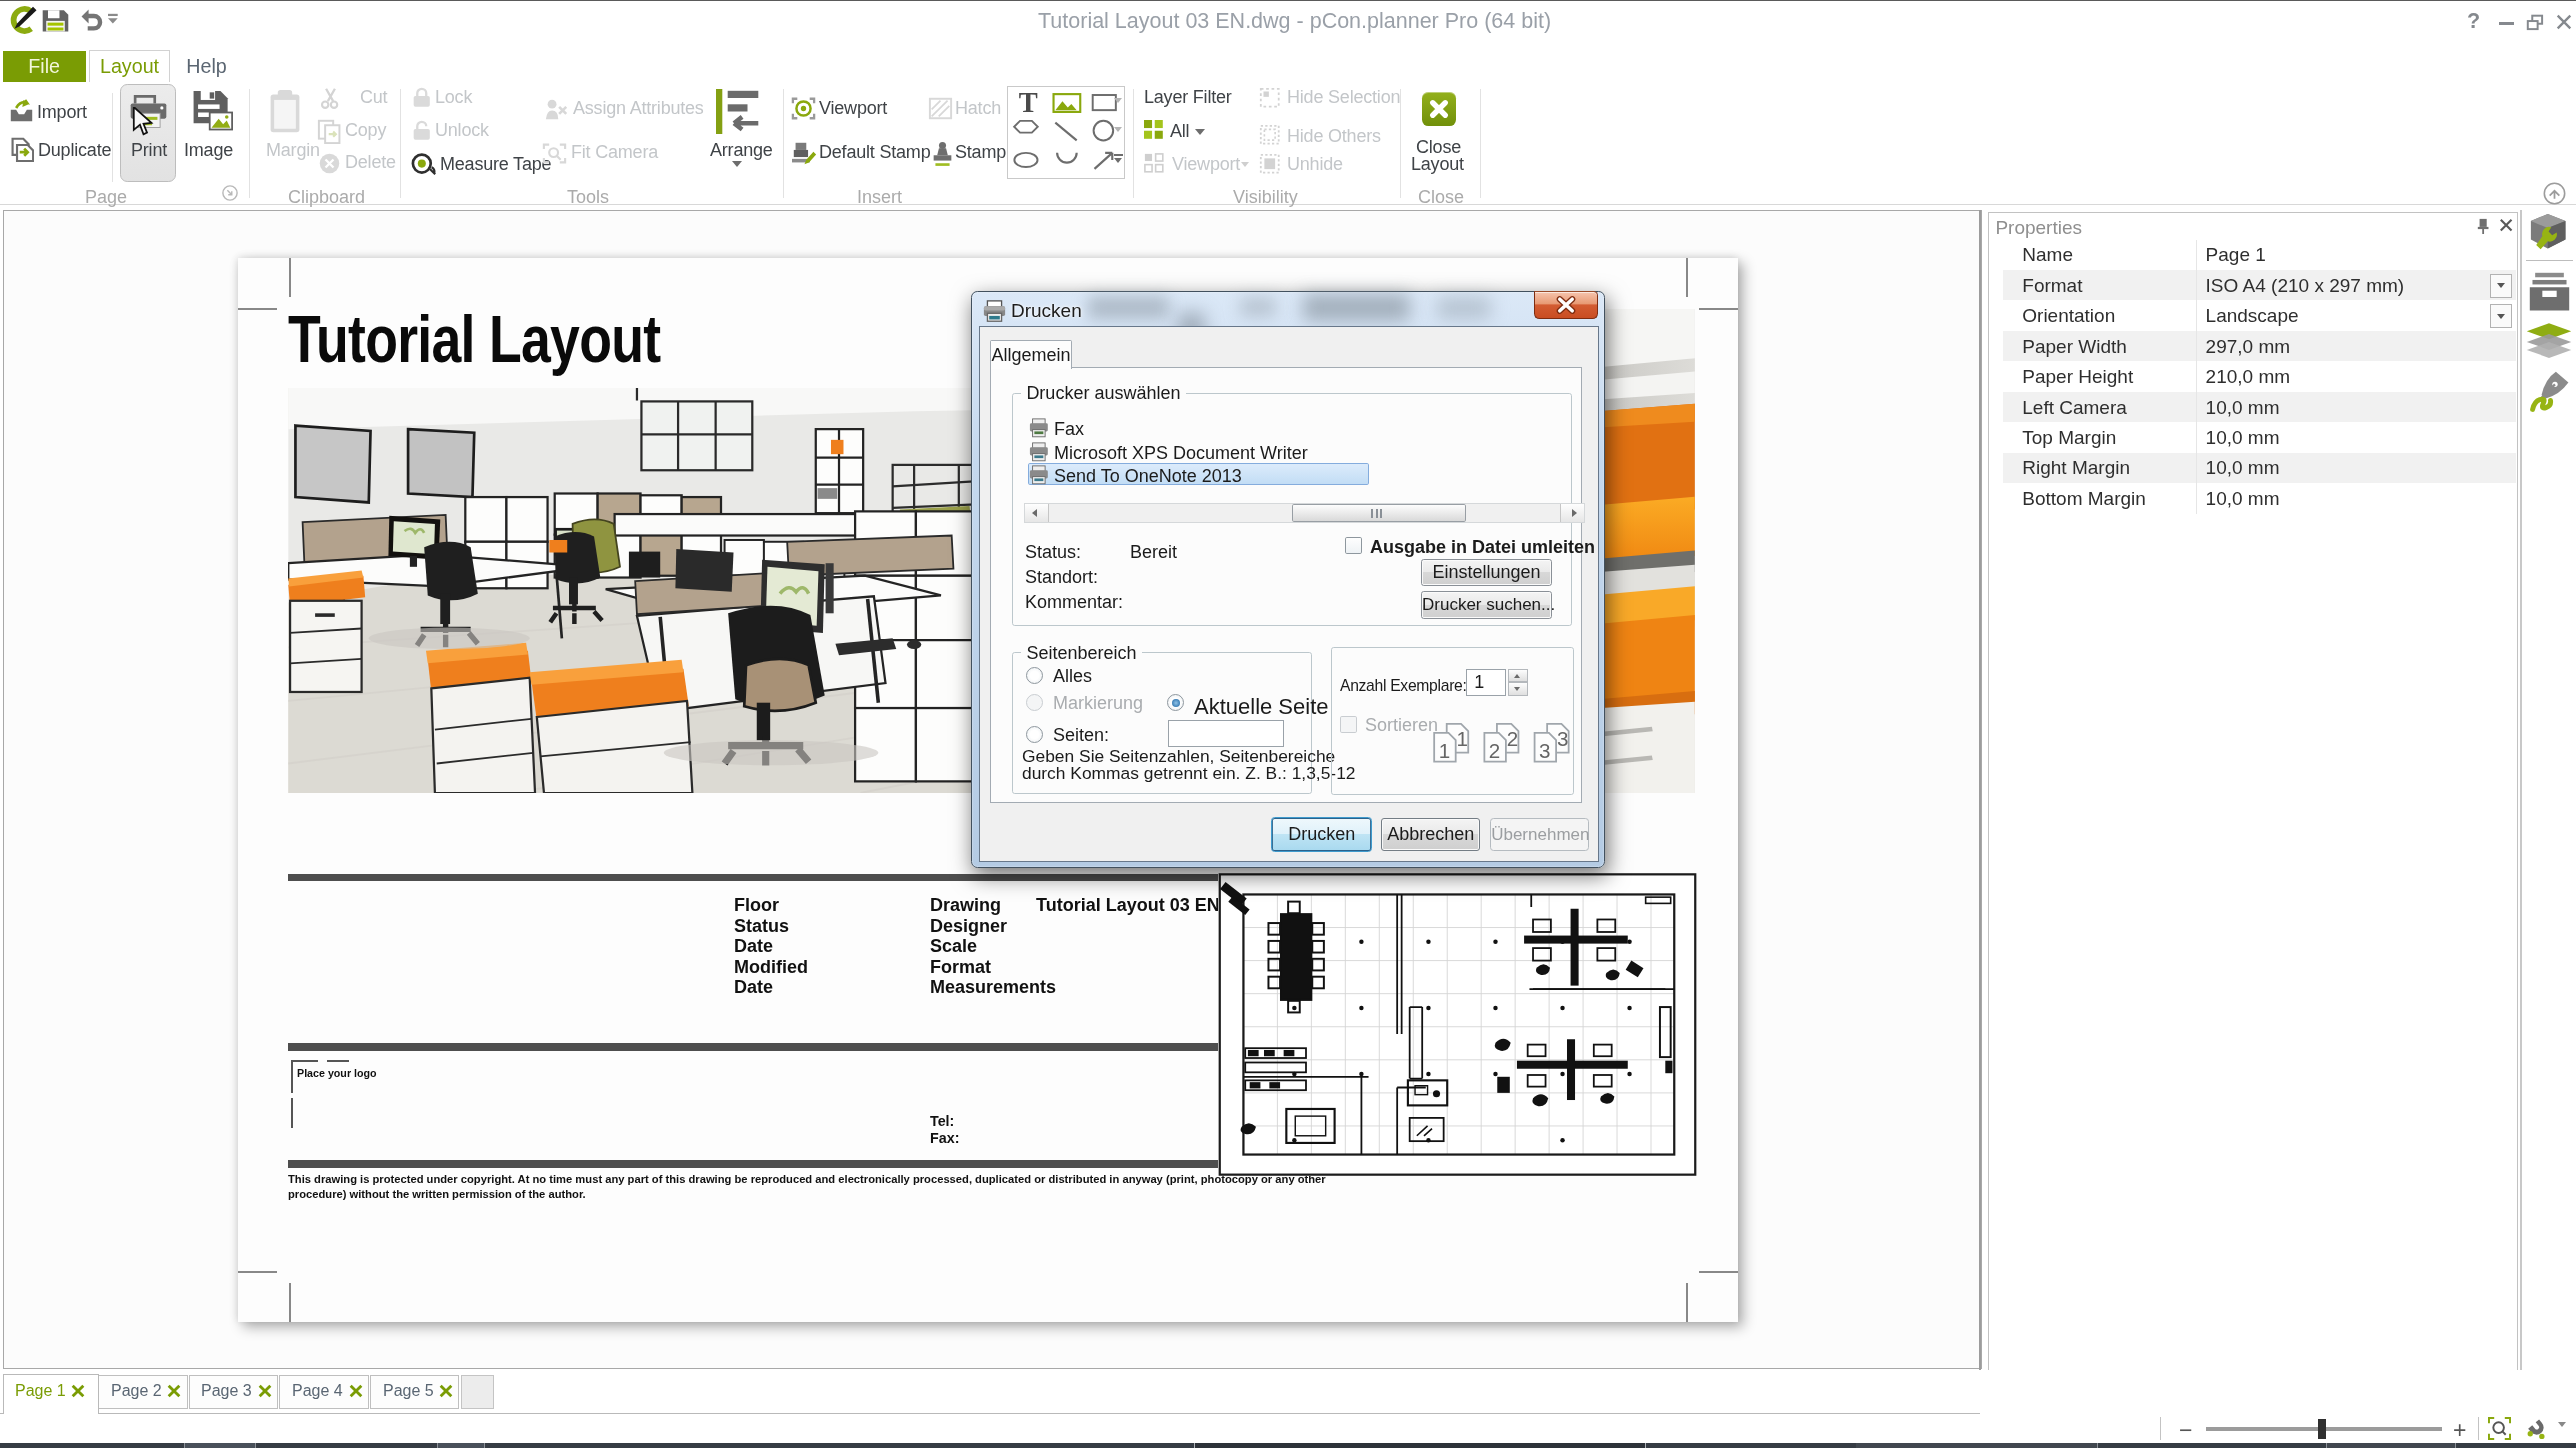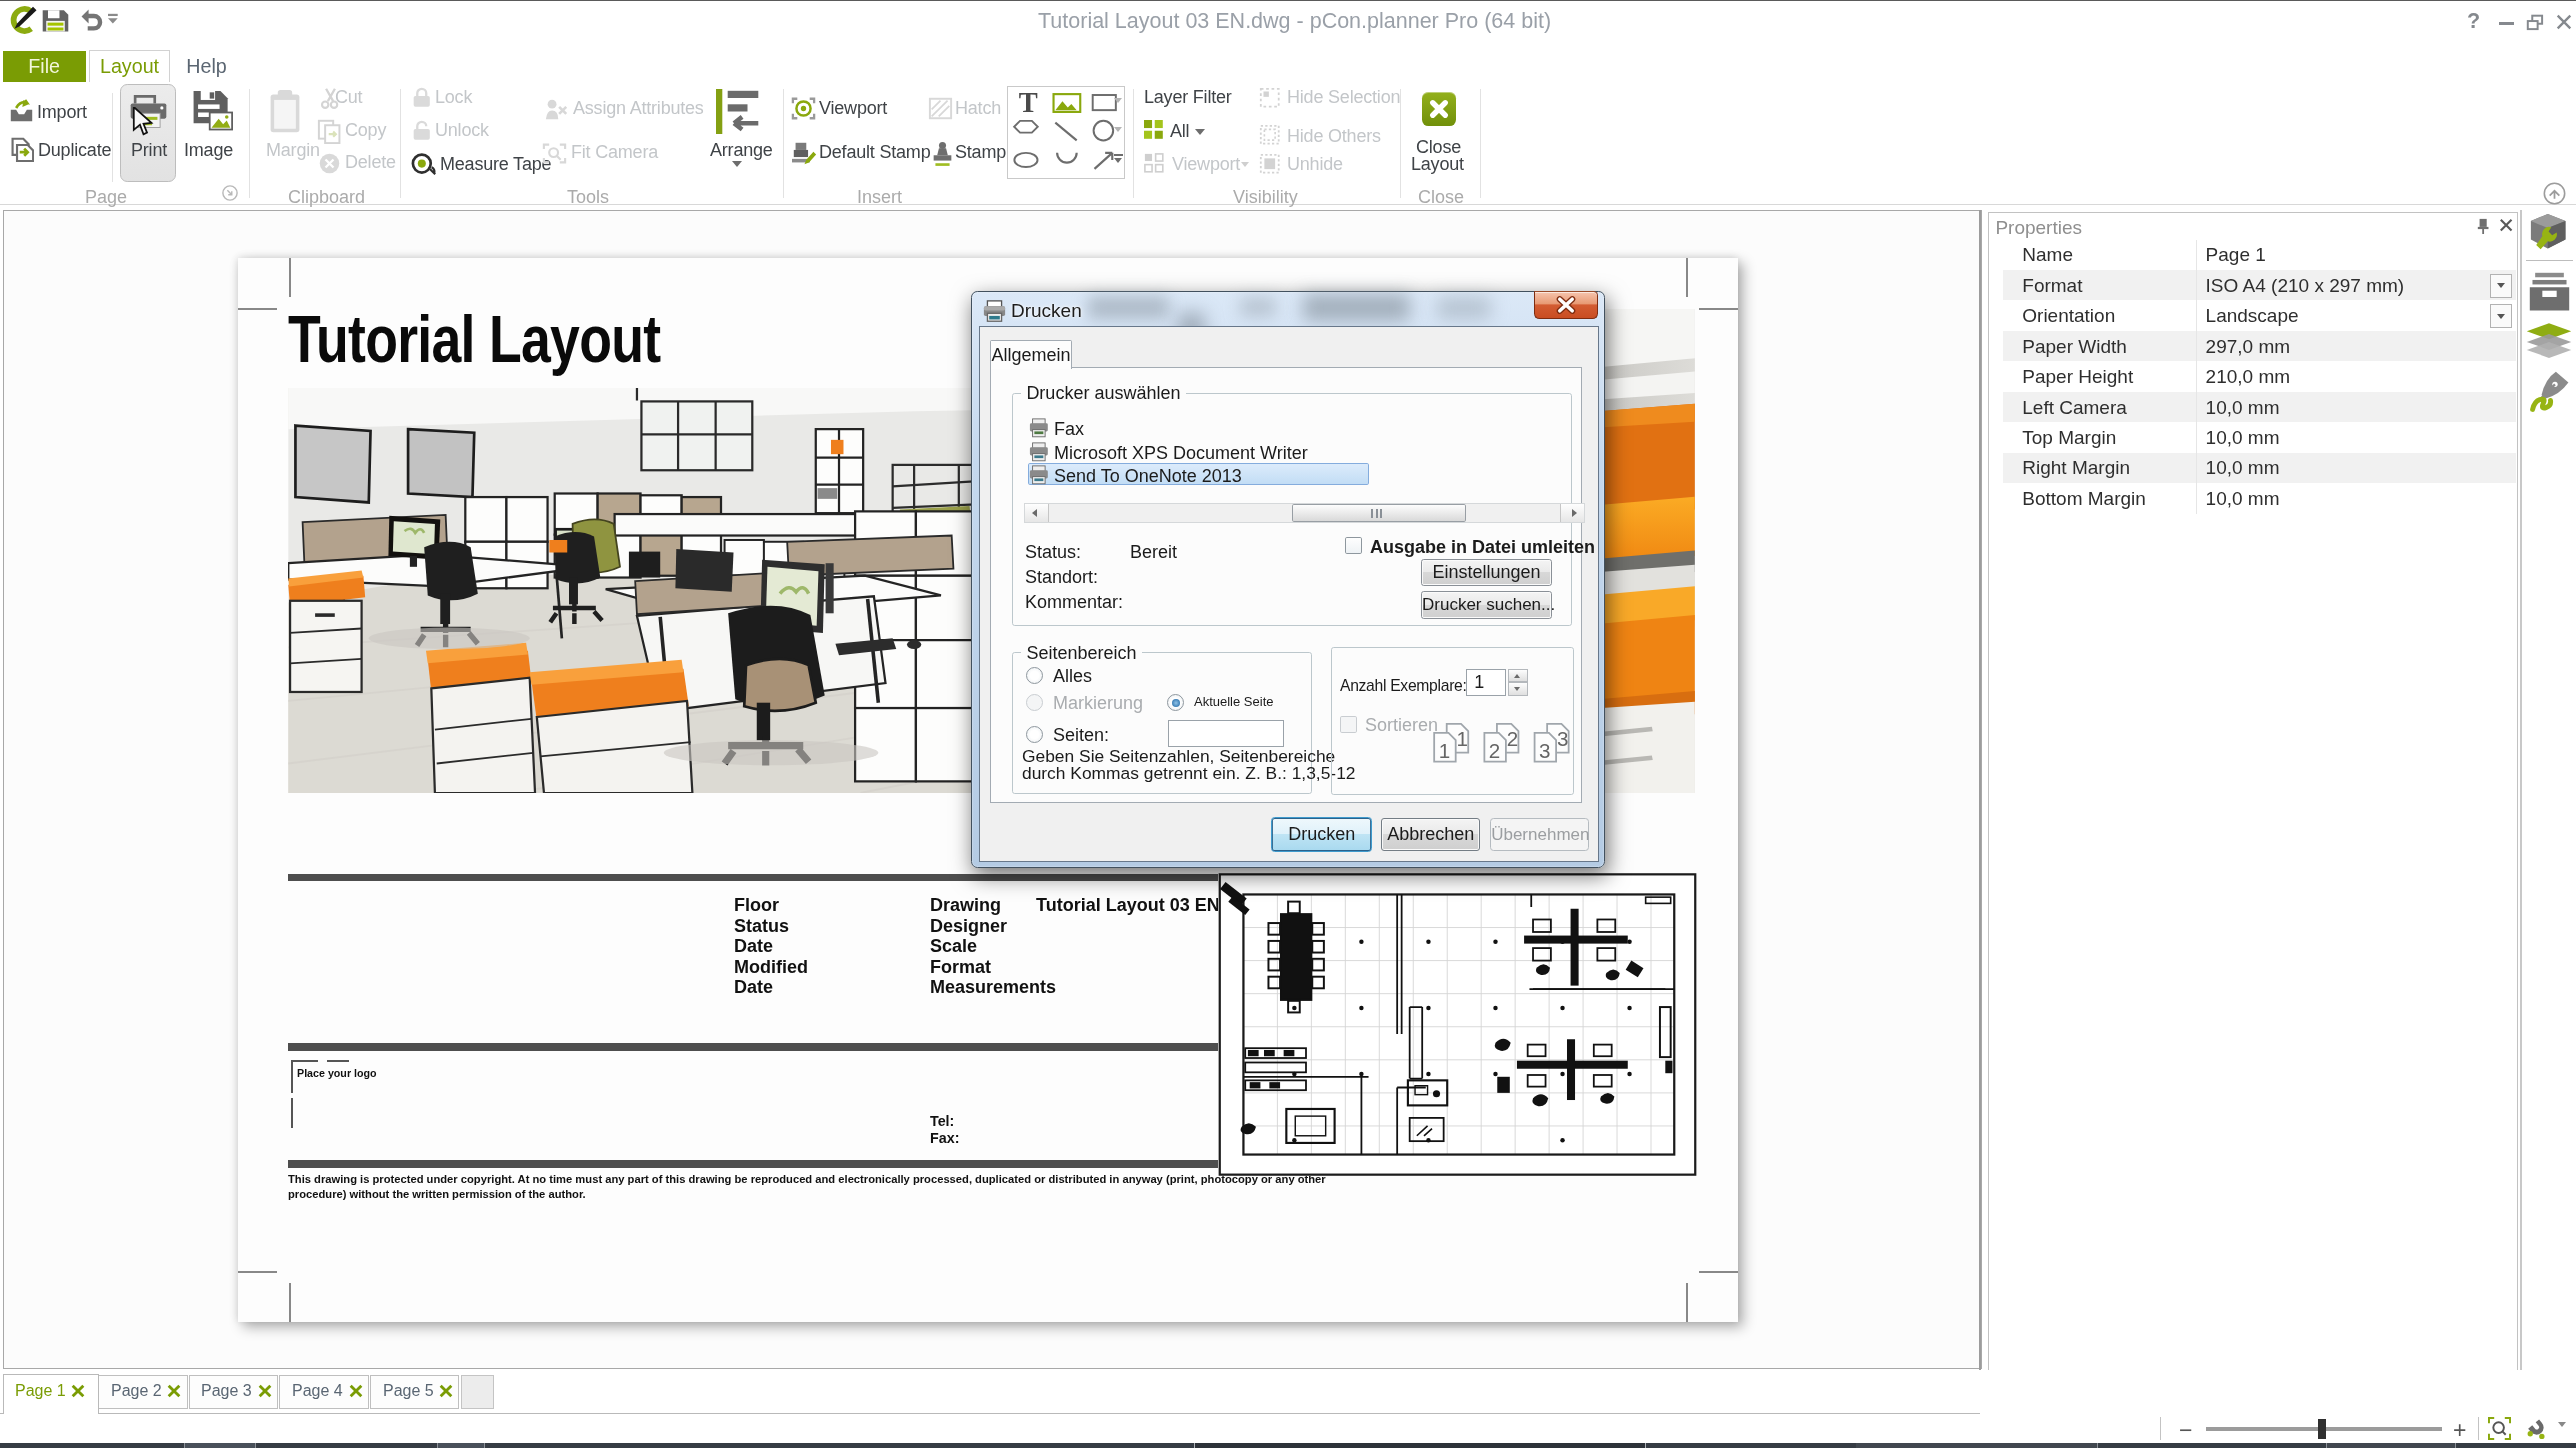--- a/index.html
+++ b/index.html
@@ -113,21 +113,21 @@
   </svg>
   <div class="lbl dis" style="left:266px;top:58px;">Margin</div>
   <svg class="abs" style="left:318px;top:88px;" width="23" height="21.5" viewBox="0 0 26 24" transform="translate(0,0)" x="0">
   </svg>
 
   <svg class="abs" style="left:319px;top:5.4px;" width="23" height="23" viewBox="0 0 26 26">
     <path d="M8 2 l8 14 m2-14 l-8 14" stroke="#d4d4d4" stroke-width="2.6" fill="none"></path>
     <circle cx="7" cy="20" r="3.6" fill="none" stroke="#d4d4d4" stroke-width="2.4"></circle>
     <circle cx="17" cy="20" r="3.6" fill="none" stroke="#d4d4d4" stroke-width="2.4"></circle>
   </svg>
-  <div class="lbl dis" style="left:335px;top:5.4px;">Cut</div>
+  <div class="lbl dis" style="left:360px;top:5.4px;">Cut</div>
 
   <svg class="abs" style="left:317px;top:37px;" width="27" height="25" viewBox="0 0 30 28">
     <rect x="2" y="2" width="16" height="20" fill="#fff" stroke="#d4d4d4" stroke-width="2.2"></rect>
     <rect x="9" y="7" width="16" height="20" fill="#fff" stroke="#d4d4d4" stroke-width="2.2"></rect>
     <path d="M13 17 h8 m-3-3 3 3 -3 3" stroke="#dbe3bb" stroke-width="2.4" fill="none"></path>
   </svg>
   <div class="lbl dis" style="left:345px;top:38px;">Copy</div>
 
   <svg class="abs" style="left:318px;top:70px;" width="23" height="23" viewBox="0 0 26 26">
     <circle cx="13" cy="13" r="11" fill="#d9d9d9"></circle>
@@ -681,21 +681,21 @@
       <div class="abs" style="left:430px;top:223px;width:131px;height:28px;background:linear-gradient(#f4f4f4,#e9e9e9 50%,#d8d8d8 50%,#cfcfcf);border:0.9px solid #8a9097;border-radius:2.7px;font-size:17px;color:#1b1b1b;text-align:center;line-height:26px;box-shadow:inset 0 0 0 0.9px #fbfbfb;">Drucker suchen...</div>
 
       <div class="abs" style="left:20.6px;top:284px;width:300px;height:142px;border:0.9px solid #bcc7cc;border-radius:2.7px;"></div>
       <div class="abs" style="left:30px;top:275px;background:#fcfcfc;padding:0 5.4px;font-size:18px;color:#1b1b1b;">Seitenbereich</div>
       <div class="abs" style="left:35px;top:299px;width:17px;height:17px;border-radius:50%;background:radial-gradient(#fff 40%,#e8ecef);border:0.9px solid #8e979e;"></div>
       <div class="abs" style="left:62px;top:298px;font-size:18px;color:#1b1b1b;">Alles</div>
       <div class="abs" style="left:35px;top:326px;width:17px;height:17px;border-radius:50%;background:#f4f5f6;border:0.9px solid #c9cdd1;"></div>
       <div class="abs" style="left:62px;top:325px;font-size:18px;color:#a9acaf;">Markierung</div>
       <div class="abs" style="left:176px;top:326px;width:17px;height:17px;border-radius:50%;background:radial-gradient(#fff 40%,#e8ecef);border:0.9px solid #8e979e;"></div>
       <div class="abs" style="left:181px;top:331px;width:8px;height:8px;border-radius:50%;background:radial-gradient(#8ec2e8,#1a62a0);"></div>
-      <div class="abs" style="left:203px;top:326px;font-size:13px;color:#1b1b1b;">Aktuelle Seite</div>
+      <div class="abs" style="left:203px;top:326px;font-size:22px;color:#1b1b1b;">Aktuelle Seite</div>
       <div class="abs" style="left:35px;top:358px;width:17px;height:17px;border-radius:50%;background:radial-gradient(#fff 40%,#e8ecef);border:0.9px solid #8e979e;"></div>
       <div class="abs" style="left:62px;top:357px;font-size:18px;color:#1b1b1b;">Seiten:</div>
       <div class="abs" style="left:177px;top:352px;width:116px;height:27px;background:#fff;border:0.9px solid #9aa2a9;"></div>
       <div class="abs" style="left:31px;top:380px;font-size:17.4px;color:#1b1b1b;line-height:16.5px;">Geben Sie Seitenzahlen, Seitenbereiche<br>durch Kommas getrennt ein. Z. B.: 1,3,5-12</div>
 
       <div class="abs" style="left:340px;top:279px;width:243px;height:148px;border:0.9px solid #bcc7cc;border-radius:2.7px;"></div>
       <div class="abs" style="left:349px;top:309px;font-size:15.7px;letter-spacing:-0.3px;color:#1b1b1b;">Anzahl Exemplare:</div>
       <div class="abs" style="left:475px;top:301px;width:40px;height:27px;background:#fff;border:0.9px solid #9aa2a9;font-size:18px;color:#1b1b1b;padding:1.8px 0 0 7.2px;">1</div>
       <div class="abs" style="left:517px;top:301px;width:19.7px;height:27px;">
         <div class="abs" style="left:0;top:0;width:19.7px;height:13.4px;background:linear-gradient(#fdfdfd,#dfdfdf);border:0.9px solid #b4b8bc;"></div>

